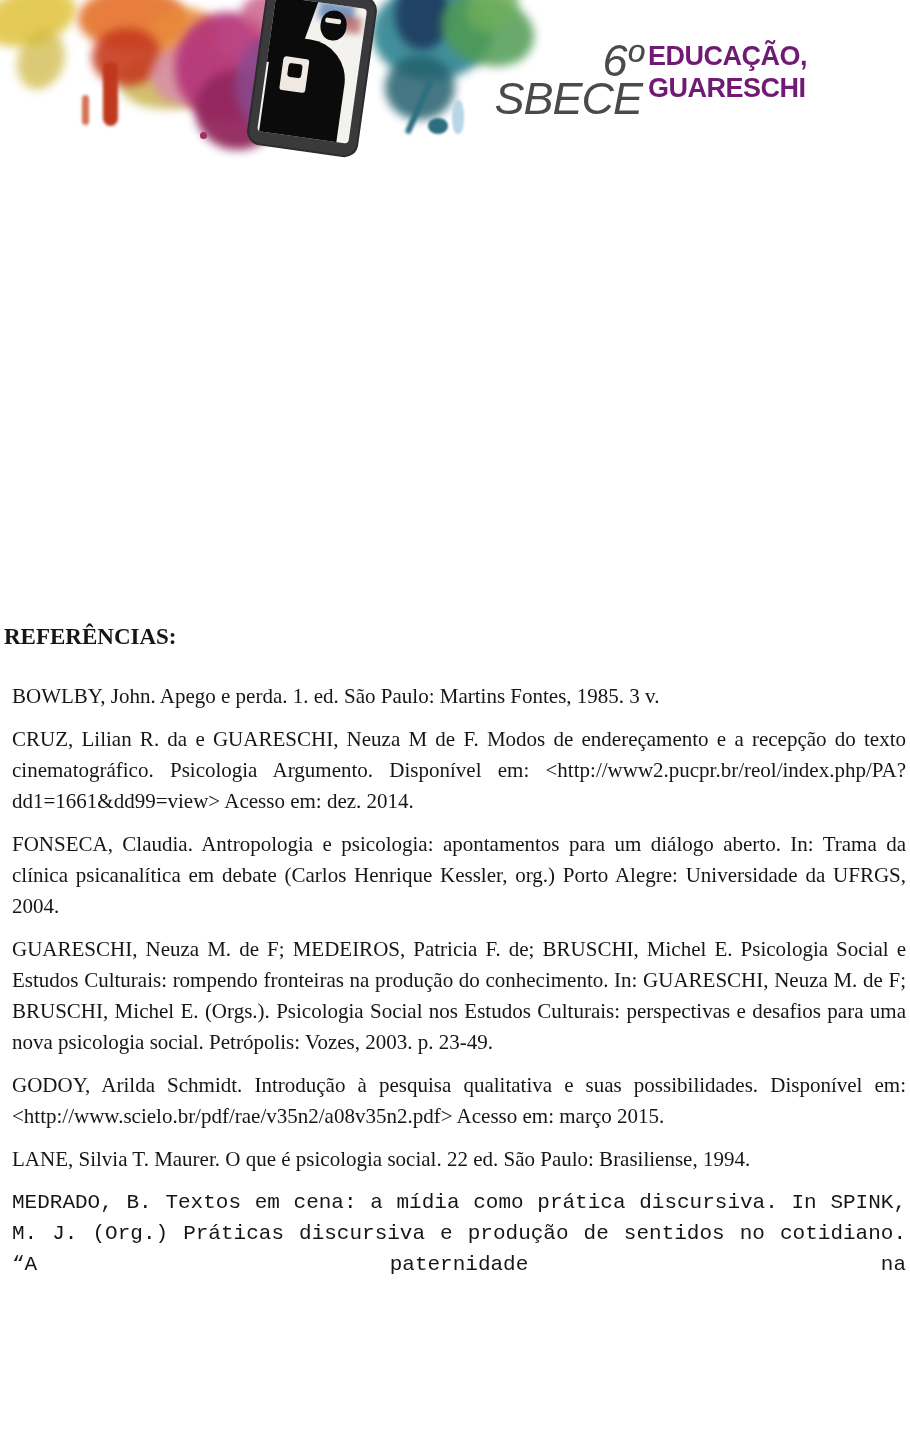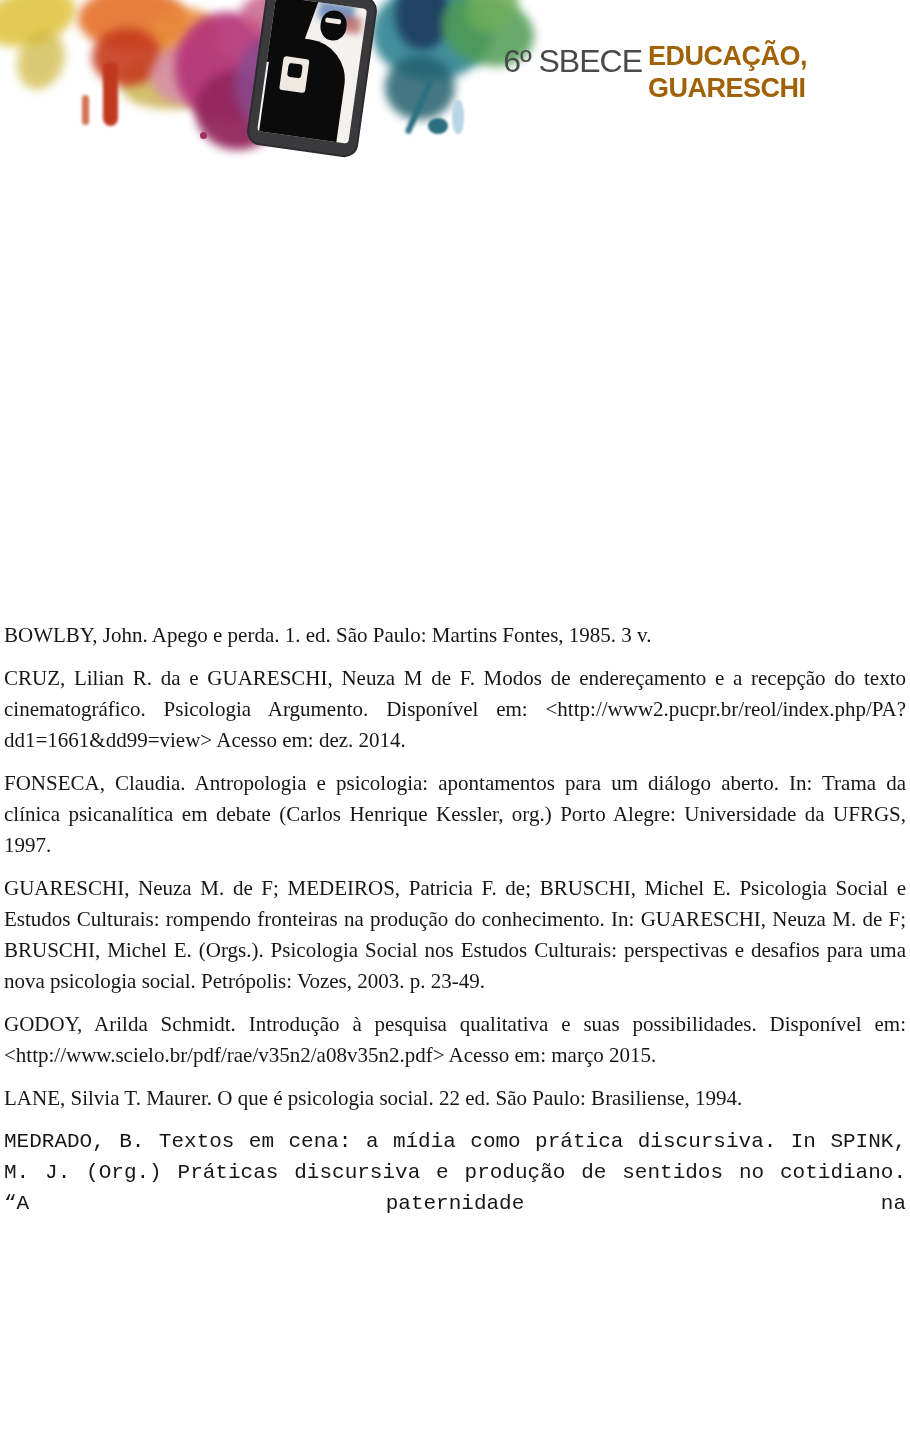--- a/index.html
+++ b/index.html
@@ -64,22 +64,23 @@
   .sil-kneel-head{left:22px;top:64px;width:14px;height:14px;background:#0b0b0b;border-radius:3px;position:absolute;}
   .scr-blue{position:absolute;left:44px;top:-2px;width:36px;height:18px;background:#5b7fb4;filter:blur(3px);opacity:.8;}
   .scr-red{position:absolute;left:66px;top:10px;width:22px;height:16px;background:#b05555;filter:blur(3px);opacity:.7;}
 
   
   .logo-editions{
     position:absolute;left:480px;top:42px;width:162px;
     text-align:right;
     font-family:"Liberation Sans", sans-serif;
     font-weight:300;
-    font-size:32px;line-height:38px;
+    font-size:45px;line-height:38px;
     letter-spacing:-1px;
+    font-style:italic;
   }
   .logo-theme{
     position:absolute;left:648px;top:40px;width:260px;
     font-family:"Liberation Sans", sans-serif;
     font-weight:bold;
     font-size:27px;line-height:32px;
     letter-spacing:-0.5px;
   }
 
   
@@ -87,21 +88,21 @@
     position:absolute;top:150px;left:0;width:910px;
     padding:470px 4px 0 4px;
     box-sizing:border-box;
     font-size:21px;line-height:31px;
   }
   .content h2{
     font-size:23px;font-weight:bold;margin:0 0 28px 0;line-height:33px;
     font-family:"Liberation Serif", serif;
   }
   .ref{
-    margin:0 0 12px 0;
+    margin:0 0 12px 8px;
     text-align:justify;
   }
   .ref.cut{text-align-last:justify;font-family:Liberation Mono, monospace;}
 </style>
 </head>
 <body>
 
 <div class="page">
 
   <header class="banner">
@@ -142,29 +143,30 @@
           <div class="sil-kneel"></div>
           <div class="sil-kneel-head"></div>
         </div>
       </div>
     </div>
 
     <div class="logo-editions" style="color:#4a4a4c;">
       <div>6º SBECE</div>
     </div>
 
-    <div class="logo-theme" style="color:#a16207;">
+    <div class="logo-theme" style="color:#701a75;">
       <div>EDUCAÇÃO,</div>
       <div>GUARESCHI</div>
     </div>
   </header>
 
   <main class="content">
+    <h2>REFERÊNCIAS:</h2>
     <p class="ref">BOWLBY, John. Apego e perda. 1. ed. São Paulo: Martins Fontes, 1985. 3 v.</p>
     <p class="ref">CRUZ, Lilian R. da e GUARESCHI, Neuza M de F. Modos de endereçamento e a recepção do texto cinematográfico. Psicologia Argumento. Disponível em: &lt;http://www2.pucpr.br/reol/index.php/PA?dd1=1661&amp;dd99=view&gt; Acesso em: dez. 2014.</p>
-    <p class="ref">FONSECA, Claudia. Antropologia e psicologia: apontamentos para um diálogo aberto. In: Trama da clínica psicanalítica em debate (Carlos Henrique Kessler, org.) Porto Alegre: Universidade da UFRGS, 1997.</p>
+    <p class="ref">FONSECA, Claudia. Antropologia e psicologia: apontamentos para um diálogo aberto. In: Trama da clínica psicanalítica em debate (Carlos Henrique Kessler, org.) Porto Alegre: Universidade da UFRGS, 2004.</p>
     <p class="ref">GUARESCHI, Neuza M. de F; MEDEIROS, Patricia F. de; BRUSCHI, Michel E. Psicologia Social e Estudos Culturais: rompendo fronteiras na produção do conhecimento. In: GUARESCHI, Neuza M. de F; BRUSCHI, Michel E. (Orgs.). Psicologia Social nos Estudos Culturais: perspectivas e desafios para uma nova psicologia social. Petrópolis: Vozes, 2003. p. 23-49.</p>
     <p class="ref">GODOY, Arilda Schmidt. Introdução à pesquisa qualitativa e suas possibilidades. Disponível em: &lt;http://www.scielo.br/pdf/rae/v35n2/a08v35n2.pdf&gt; Acesso em: março 2015.</p>
     <p class="ref">LANE, Silvia T. Maurer. O que é psicologia social. 22 ed. São Paulo: Brasiliense, 1994.</p>
     <p class="ref cut">MEDRADO, B. Textos em cena: a mídia como prática discursiva. In SPINK, M. J. (Org.) Práticas discursiva e produção de sentidos no cotidiano. “A paternidade na</p>
   </main>
 
 </div>
 
 </body></html>

